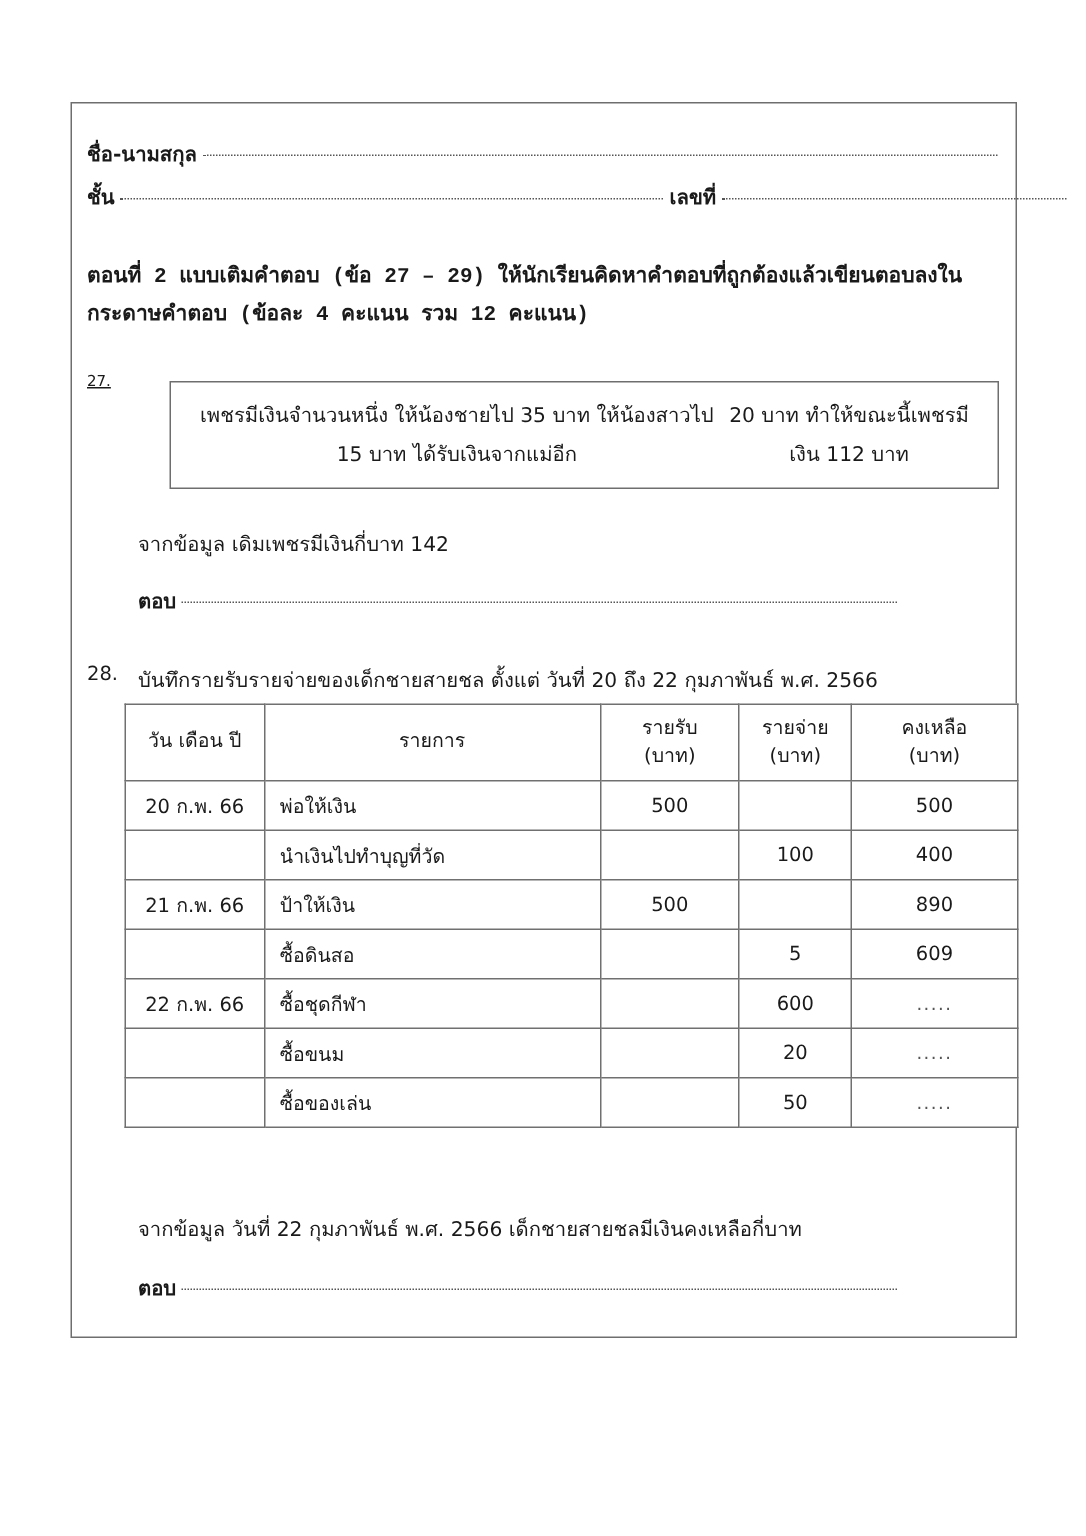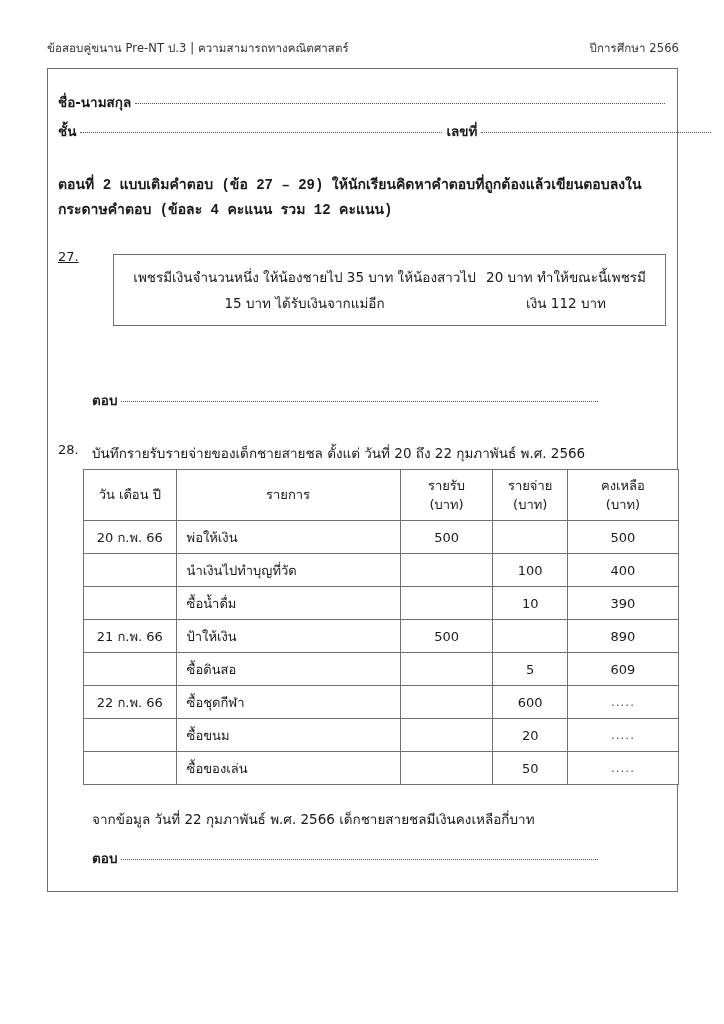--- a/index.html
+++ b/index.html
@@ -88,21 +88,21 @@
     font-weight: bold;
     line-height: 1.75;
     font-family: Liberation Mono, monospace;
   }
 
   
   .q27-num {
     position: absolute;
     left: 10px;
     top: 180px;
-    font-size: 13px;
+    font-size: 10px;
     text-decoration: underline;
   }
   .q27-box {
     position: absolute;
     left: 65px;
     top: 185px;
     width: 553px;
     height: 72px;
     border: 1.2px solid #6e6e6e;
     box-sizing: border-box;
@@ -192,24 +192,20 @@
     left: 44px;
     top: 778px;
     width: 510px;
   }
 </style>
 </head>
 <body>
 
 <div class="page">
 
-  <div class="runhead">
-    <span class="left">ข้อสอบคู่ขนาน Pre-NT ป.3 | ความสามารถทางคณิตศาสตร์</span>
-    <span class="right">ปีการศึกษา 2566</span>
-  </div>
 
   <div class="frame">
 
     <div class="idblock">
       <div class="idrow">
         <span class="idlabel">ชื่อ-นามสกุล</span>
         <span class="dots"></span>
       </div>
       <div class="idrow">
         <span class="idlabel">ชั้น</span>
@@ -222,20 +218,21 @@
     <div class="section-heading">
       <div>ตอนที่ 2 แบบเติมคำตอบ (ข้อ 27 – 29) ให้นักเรียนคิดหาคำตอบที่ถูกต้องแล้วเขียนตอบลงใน</div>
       <div>กระดาษคำตอบ (ข้อละ 4 คะแนน รวม 12 คะแนน)</div>
     </div>
 
     <div class="q27-num">27.</div>
     <div class="q27-box">
       <div>เพชรมีเงินจำนวนหนึ่ง ให้น้องชายไป 35 บาท ให้น้องสาวไป 15 บาท ได้รับเงินจากแม่อีก</div>
       <div>20 บาท ทำให้ขณะนี้เพชรมี เงิน 112 บาท</div>
     </div>
+    <div class="q27-prompt">จากข้อมูล เดิมเพชรมีเงินกี่บาท 142</div>
     <div class="answer-row q27-answer">
       <span class="lbl">ตอบ</span>
       <span class="dots"></span>
     </div>
 
     <div class="q28-num">28.</div>
     <div class="q28-title">บันทึกรายรับรายจ่ายของเด็กชายสายชล ตั้งแต่ วันที่ 20 ถึง 22 กุมภาพันธ์ พ.ศ. 2566</div>
 
     <table class="ledger">
       <thead>
@@ -269,27 +266,20 @@
           <td class="col-bal">500</td>
         </tr>
         <tr>
           <td class="col-date"></td>
           <td class="col-item">นำเงินไปทำบุญที่วัด</td>
           <td class="col-in"></td>
           <td class="col-out">100</td>
           <td class="col-bal">400</td>
         </tr>
         <tr>
-          <td class="col-date"></td>
-          <td class="col-item">ซื้อน้ำดื่ม</td>
-          <td class="col-in"></td>
-          <td class="col-out">10</td>
-          <td class="col-bal">390</td>
-        </tr>
-        <tr>
           <td class="col-date">21 ก.พ. 66</td>
           <td class="col-item">ป้าให้เงิน</td>
           <td class="col-in">500</td>
           <td class="col-out"></td>
           <td class="col-bal">890</td>
         </tr>
         <tr>
           <td class="col-date"></td>
           <td class="col-item">ซื้อดินสอ</td>
           <td class="col-in"></td>

